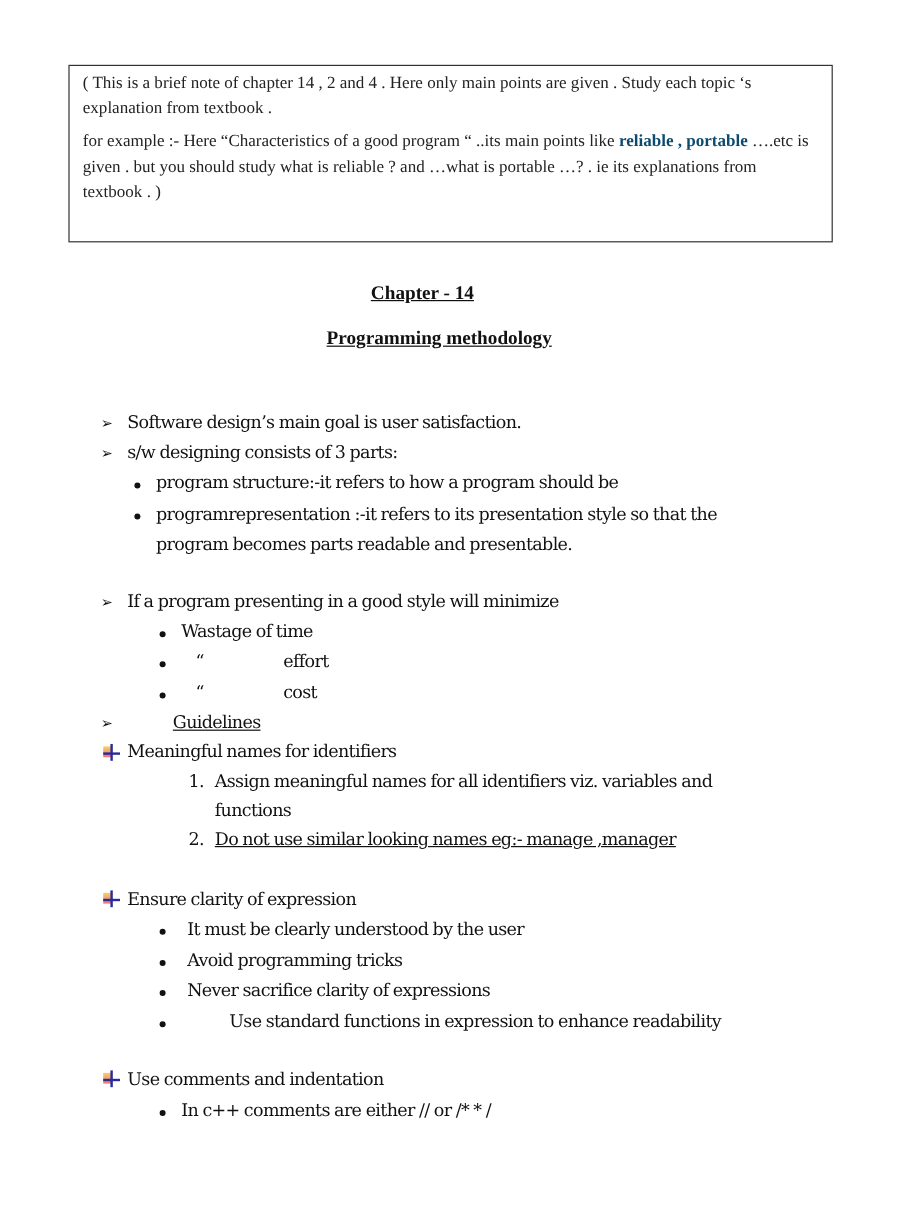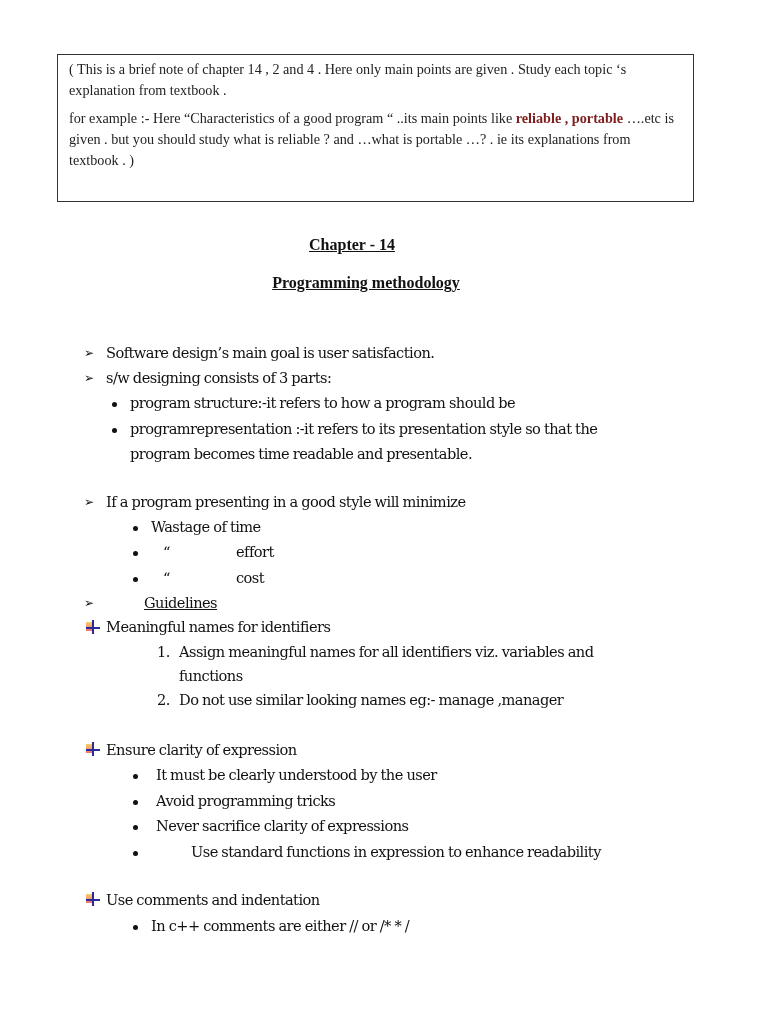--- a/index.html
+++ b/index.html
@@ -7,21 +7,21 @@
   .page { position: absolute; left: 0; top: 0; width: 768px; height: 1024px; padding-left: 48px; }
 
   .note-box {
     position: absolute; left: 57px; top: 54px; width: 637px; height: 148px;
     border: 1px solid #333; box-sizing: border-box;
     font-family: "Liberation Serif", serif; font-size: 14.2px; color: #222;
     padding: 4px 10px 0 11px; line-height: 21px;
   }
   .note-box p { margin: 0; }
   .note-box p.p2 { margin-top: 7px; }
-  .note-box b { font-weight: bold; color: #7f1d1d; }
+  .note-box b { font-weight: bold; color: #0c4a6e; }
 
   .heading {
     position: absolute; left: 0; width: 768px; text-align: center;
     font-family: "Liberation Serif", serif; font-weight: bold; text-decoration: underline;
     font-size: 16px; color: #111;
   }
   .h-chapter { top: 236px; left: -32px; }
   .h-method { top: 274px; left: -18px; }
 
   .line {
@@ -60,21 +60,21 @@
   <div class="line" style="left:106px;top:344px;">Software design’s main goal is user satisfaction.</div>
 
   <span class="arrow" style="left:84px;top:371px;">➢</span>
   <div class="line" style="left:106px;top:369px;">s/w designing consists of 3 parts:</div>
 
   <span class="dot" style="left:112px;top:402px;"></span>
   <div class="line" style="left:130px;top:394px;">program structure:-it refers to how a program should be</div>
 
   <span class="dot" style="left:112px;top:428px;"></span>
   <div class="line" style="left:130px;top:420px;">programrepresentation :-it refers to its presentation style so that the</div>
-  <div class="line" style="left:130px;top:445px;">program becomes time readable and presentable.</div>
+  <div class="line" style="left:130px;top:445px;">program becomes parts readable and presentable.</div>
 
   <span class="arrow" style="left:84px;top:495px;">➢</span>
   <div class="line" style="left:106px;top:493px;">If a  program presenting in a good style will minimize</div>
 
   <span class="dot" style="left:133px;top:526px;"></span>
   <div class="line" style="left:151px;top:518px;">Wastage of time</div>
 
   <span class="dot" style="left:133px;top:551px;"></span>
   <div class="line" style="left:163px;top:543px;">“</div>
   <div class="line" style="left:236px;top:543px;">effort</div>
@@ -90,21 +90,21 @@
       <span class="g"></span>
       <span class="v"></span>
       <span class="h"></span>
     </span>
   <div class="line" style="left:106px;top:618px;">Meaningful names for identifiers</div>
 
   <div class="line" style="left:157px;top:643px;">1.</div>
   <div class="line" style="left:179px;top:643px;">Assign meaningful names for all identifiers viz. variables and</div>
   <div class="line" style="left:179px;top:667px;">functions</div>
   <div class="line" style="left:157px;top:691px;">2.</div>
-  <div class="line" style="left:179px;top:691px;">Do not use similar looking names  eg:- manage ,manager</div>
+  <div class="line" style="left:179px;top:691px;text-decoration:underline;">Do not use similar looking names  eg:- manage ,manager</div>
 
   <span class="plus" style="left:86px;top:742px;">
       <span class="g"></span>
       <span class="v"></span>
       <span class="h"></span>
     </span>
   <div class="line" style="left:106px;top:741px;">Ensure clarity of expression</div>
 
   <span class="dot" style="left:133px;top:774px;"></span>
   <div class="line" style="left:156px;top:766px;">It must be clearly understood by the user</div>

